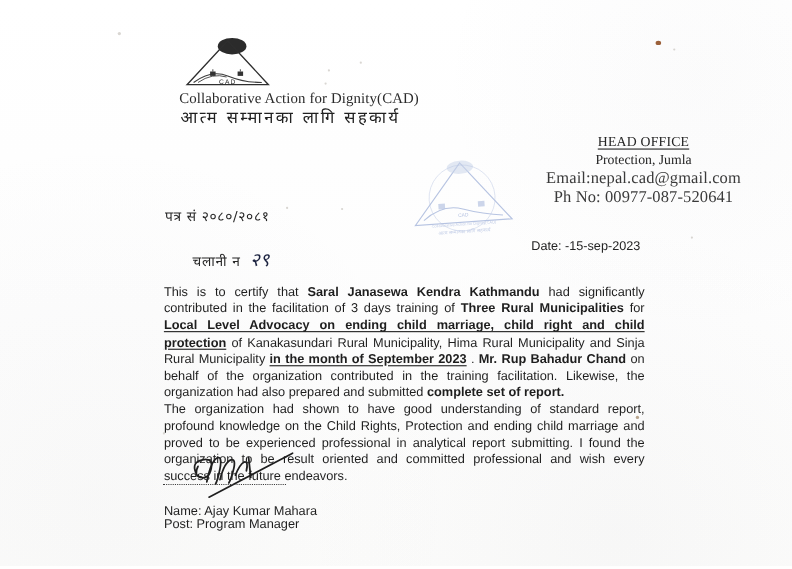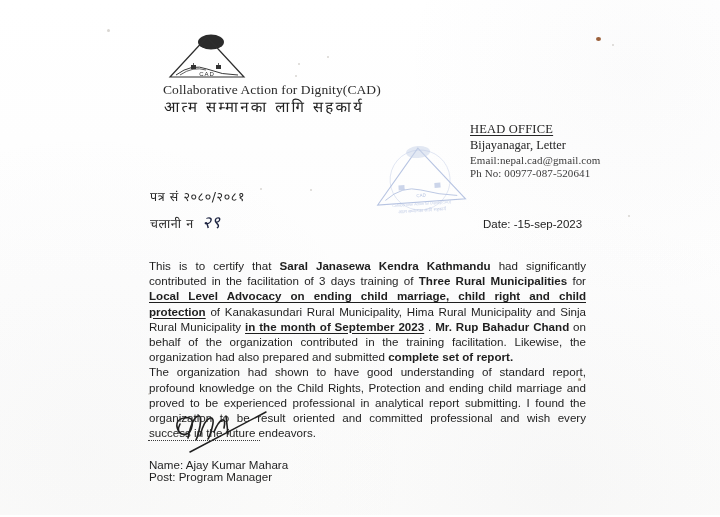--- a/index.html
+++ b/index.html
@@ -63,37 +63,37 @@
     color: #202020;
     white-space: nowrap;
   }
 
   
   #head-office {
     position: absolute;
     left: 470px;
     top: 122px;
     width: 230px;
-    text-align: left;
+    text-align: center;
     font-family: "Liberation Serif", serif;
     color: #242424;
   }
   #head-office .ho-title {
     font-size: 12.5px;
     letter-spacing: .2px;
     text-decoration: underline;
     text-underline-offset: 1.5px;
   }
   #head-office .ho-address {
     font-size: 12.5px;
     margin-top: 1px;
   }
   #head-office .ho-email,
   #head-office .ho-phone {
-    font-size: 11px;
+    font-size: 15px;
     letter-spacing: .1px;
     margin-top: 1px;
     color: #3a3a3a;
   }
 
   
   #org-stamp {
     position: absolute;
     left: 368px;
     top: 140px;
@@ -106,21 +106,21 @@
 
   
   #ref-block {
     position: absolute;
     left: 150px;
     top: 188px;
     font-family: "DejaVu Sans", sans-serif;
     color: #262626;
   }
   #ref-block .ref-line { font-size: 12.5px; letter-spacing: .6px; }
-  #ref-block .ref-line2 { font-size: 12.5px; margin-top: 5px; letter-spacing: .6px; }
+  #ref-block .ref-line2 { font-size: 12.5px; margin-top: 19px; letter-spacing: .6px; text-align: right; }
   .handwritten {
     font-family: "DejaVu Serif", serif;
     font-size: 17px;
     font-style: italic;
     color: #1c2340;
     margin-left: 4px;
     letter-spacing: 0;
   }
 
   
@@ -222,21 +222,21 @@
     <line x1="27.5" y1="30" x2="27.5" y2="32" stroke="#333" stroke-width=".8"></line>
     <line x1="52.5" y1="30" x2="52.5" y2="32" stroke="#333" stroke-width=".8"></line>
     <text x="41" y="43" font-family="Liberation Sans, sans-serif" font-size="6" fill="#2b2b2b" text-anchor="middle" letter-spacing="1">CAD</text>
   </svg>
 
   <div id="org-name-en">Collaborative Action for Dignity(CAD)</div>
   <div id="org-name-np">आत्म सम्मानका लागि सहकार्य</div>
 
   <div id="head-office">
     <div class="ho-title">HEAD OFFICE</div>
-    <div class="ho-address">Bijayanagar, Letter</div>
+    <div class="ho-address">Protection, Jumla</div>
     <div class="ho-email">Email:nepal.cad@gmail.com</div>
     <div class="ho-phone">Ph No: 00977-087-520641</div>
   </div>
 
   <svg id="org-stamp" viewBox="0 0 104 78">
     <g stroke="#6b86c4" fill="none" stroke-width="1.1">
       <path d="M8 62 L52 8 L96 62 Z"></path>
       <ellipse cx="52" cy="12" rx="12" ry="6" fill="#93a9d4" stroke="none" opacity=".55"></ellipse>
       <path d="M16 58 Q34 44 52 50 Q70 56 88 58" stroke-width=".9"></path>
       <circle cx="52" cy="40" r="30" stroke-width=".8" opacity=".5"></circle>

